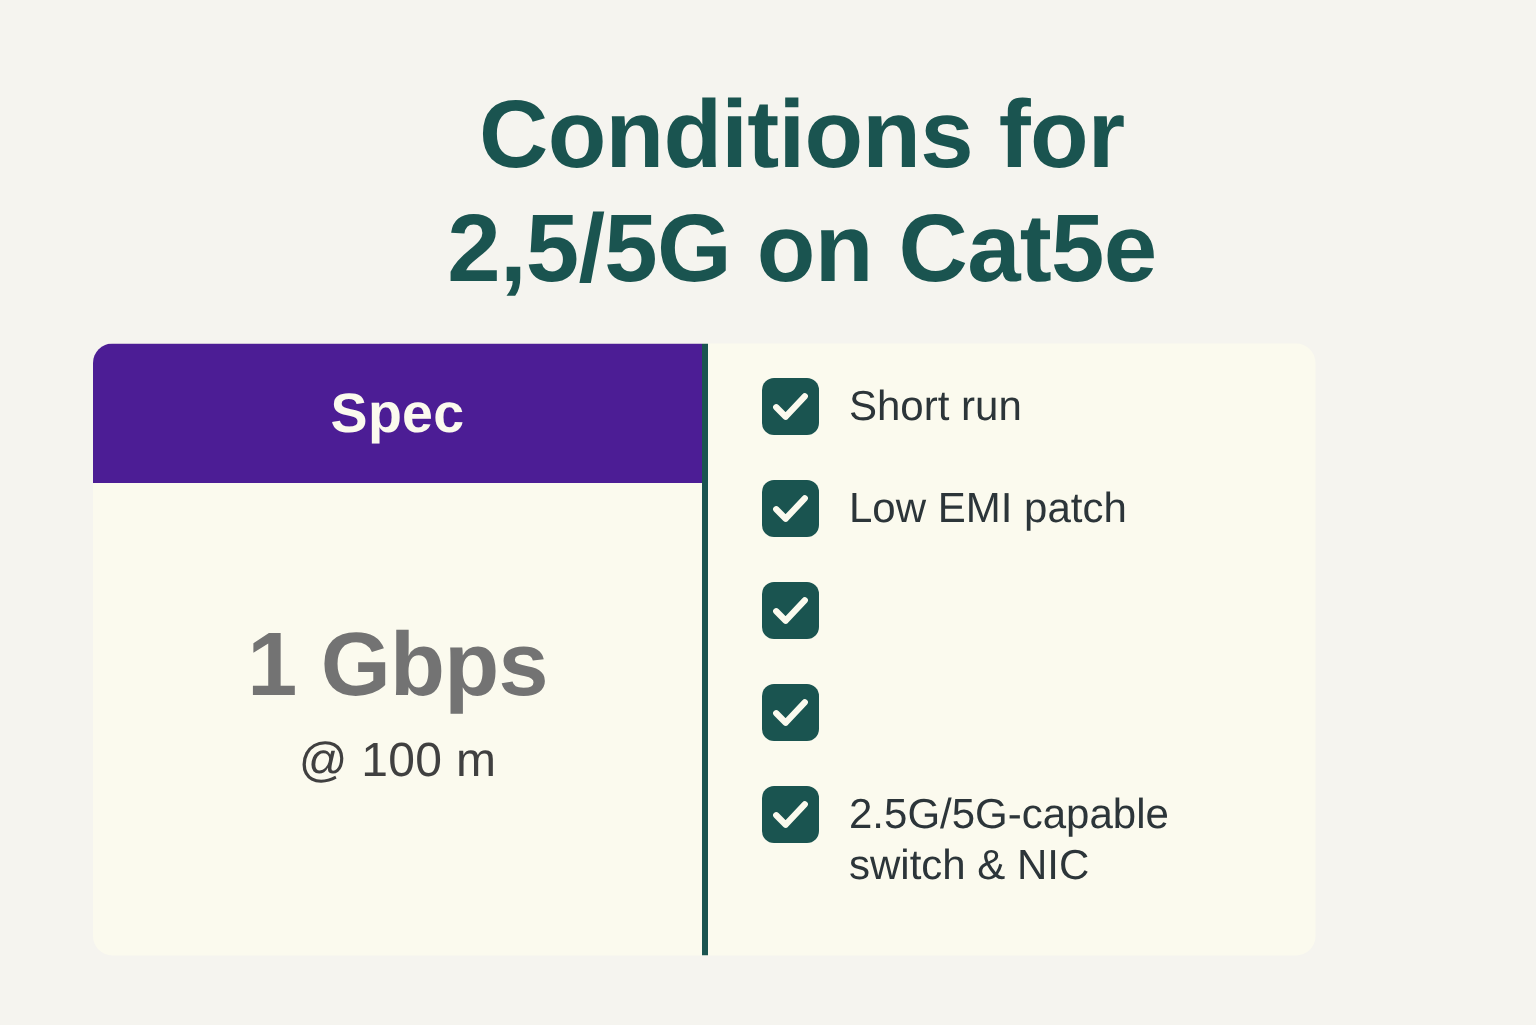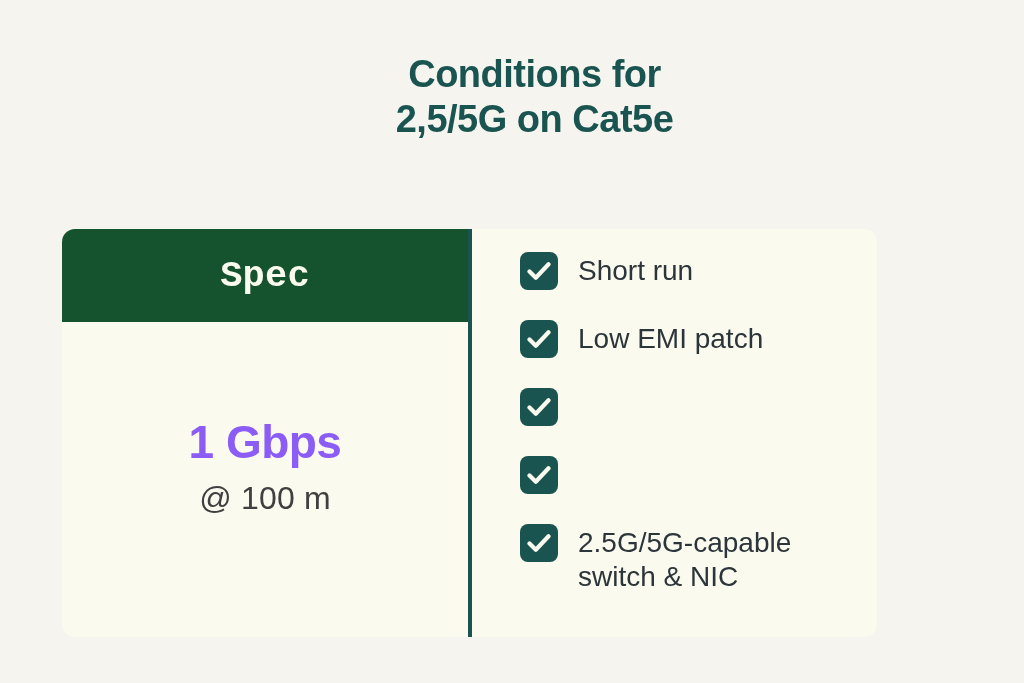--- a/index.html
+++ b/index.html
@@ -19,21 +19,21 @@
   
   .title-block {
     position: absolute;
     left: 0;
     top: 52px;
     width: 1024px;
     text-align: center;
   }
   .title-line {
     display: block;
-    font-size: 38px;
+    font-size: 64px;
     font-weight: bold;
     line-height: 1.18;
     color: #1a5450;
     letter-spacing: -0.5px;
     padding-left: 45px;
   }
 
   
   .card {
     position: absolute;
@@ -54,64 +54,62 @@
     flex: 0 0 410px;
     position: relative;
     border-right: 4px solid #1a5450;
     box-sizing: border-box;
     display: flex;
     flex-direction: column;
   }
   .spec-header {
     height: 93px;
     flex: 0 0 93px;
-    background: #14532d;
+    background: #4c1d95;
     display: flex;
     align-items: center;
     justify-content: center;
-    font-family: Liberation Mono, monospace;
   }
   .spec-header-label {
     color: #fbfaee;
     font-size: 37px;
     font-weight: bold;
     letter-spacing: 0.2px;
   }
   .spec-body {
     flex: 1 1 auto;
     display: flex;
     flex-direction: column;
     align-items: center;
     justify-content: center;
     padding-bottom: 24px;
     box-sizing: border-box;
   }
   .spec-value {
-    font-size: 46px;
+    font-size: 60px;
     font-weight: bold;
-    color: #8b5cf6;
+    color: #737373;
     line-height: 1.05;
     letter-spacing: -0.5px;
   }
   .spec-note {
     margin-top: 14px;
     font-size: 32px;
     color: #404040;
     letter-spacing: 0.2px;
   }
 
   
   .checks-col {
     flex: 1 1 auto;
     padding: 23px 24px 20px 36px;
     box-sizing: border-box;
     display: flex;
     flex-direction: column;
     justify-content: flex-start;
-    margin-left: 12px;
   }
   .check-row {
     display: flex;
     align-items: flex-start;
     margin-bottom: 30px;
   }
   .check-row:last-child {
     margin-bottom: 0;
   }
   .checkbox {

